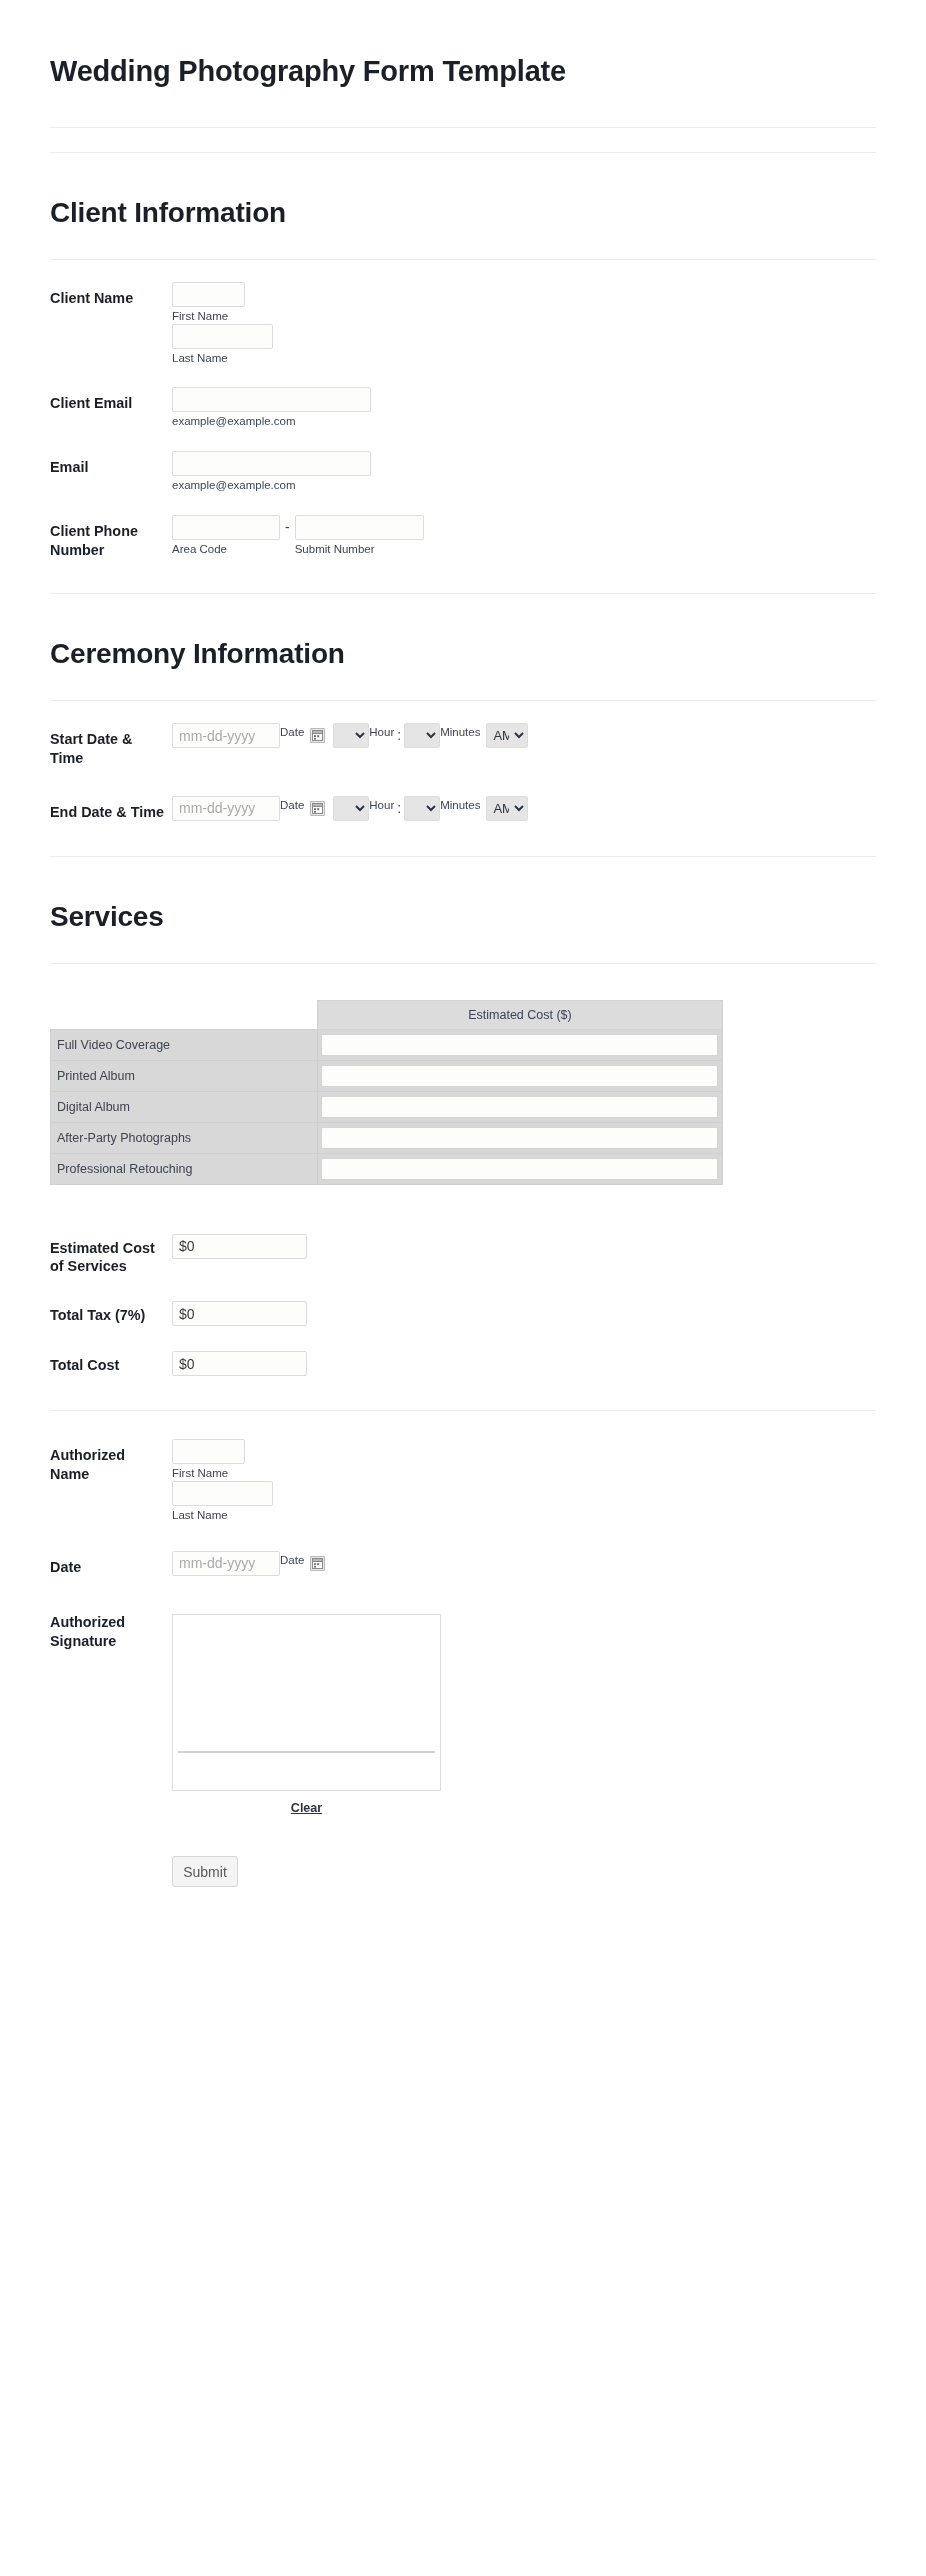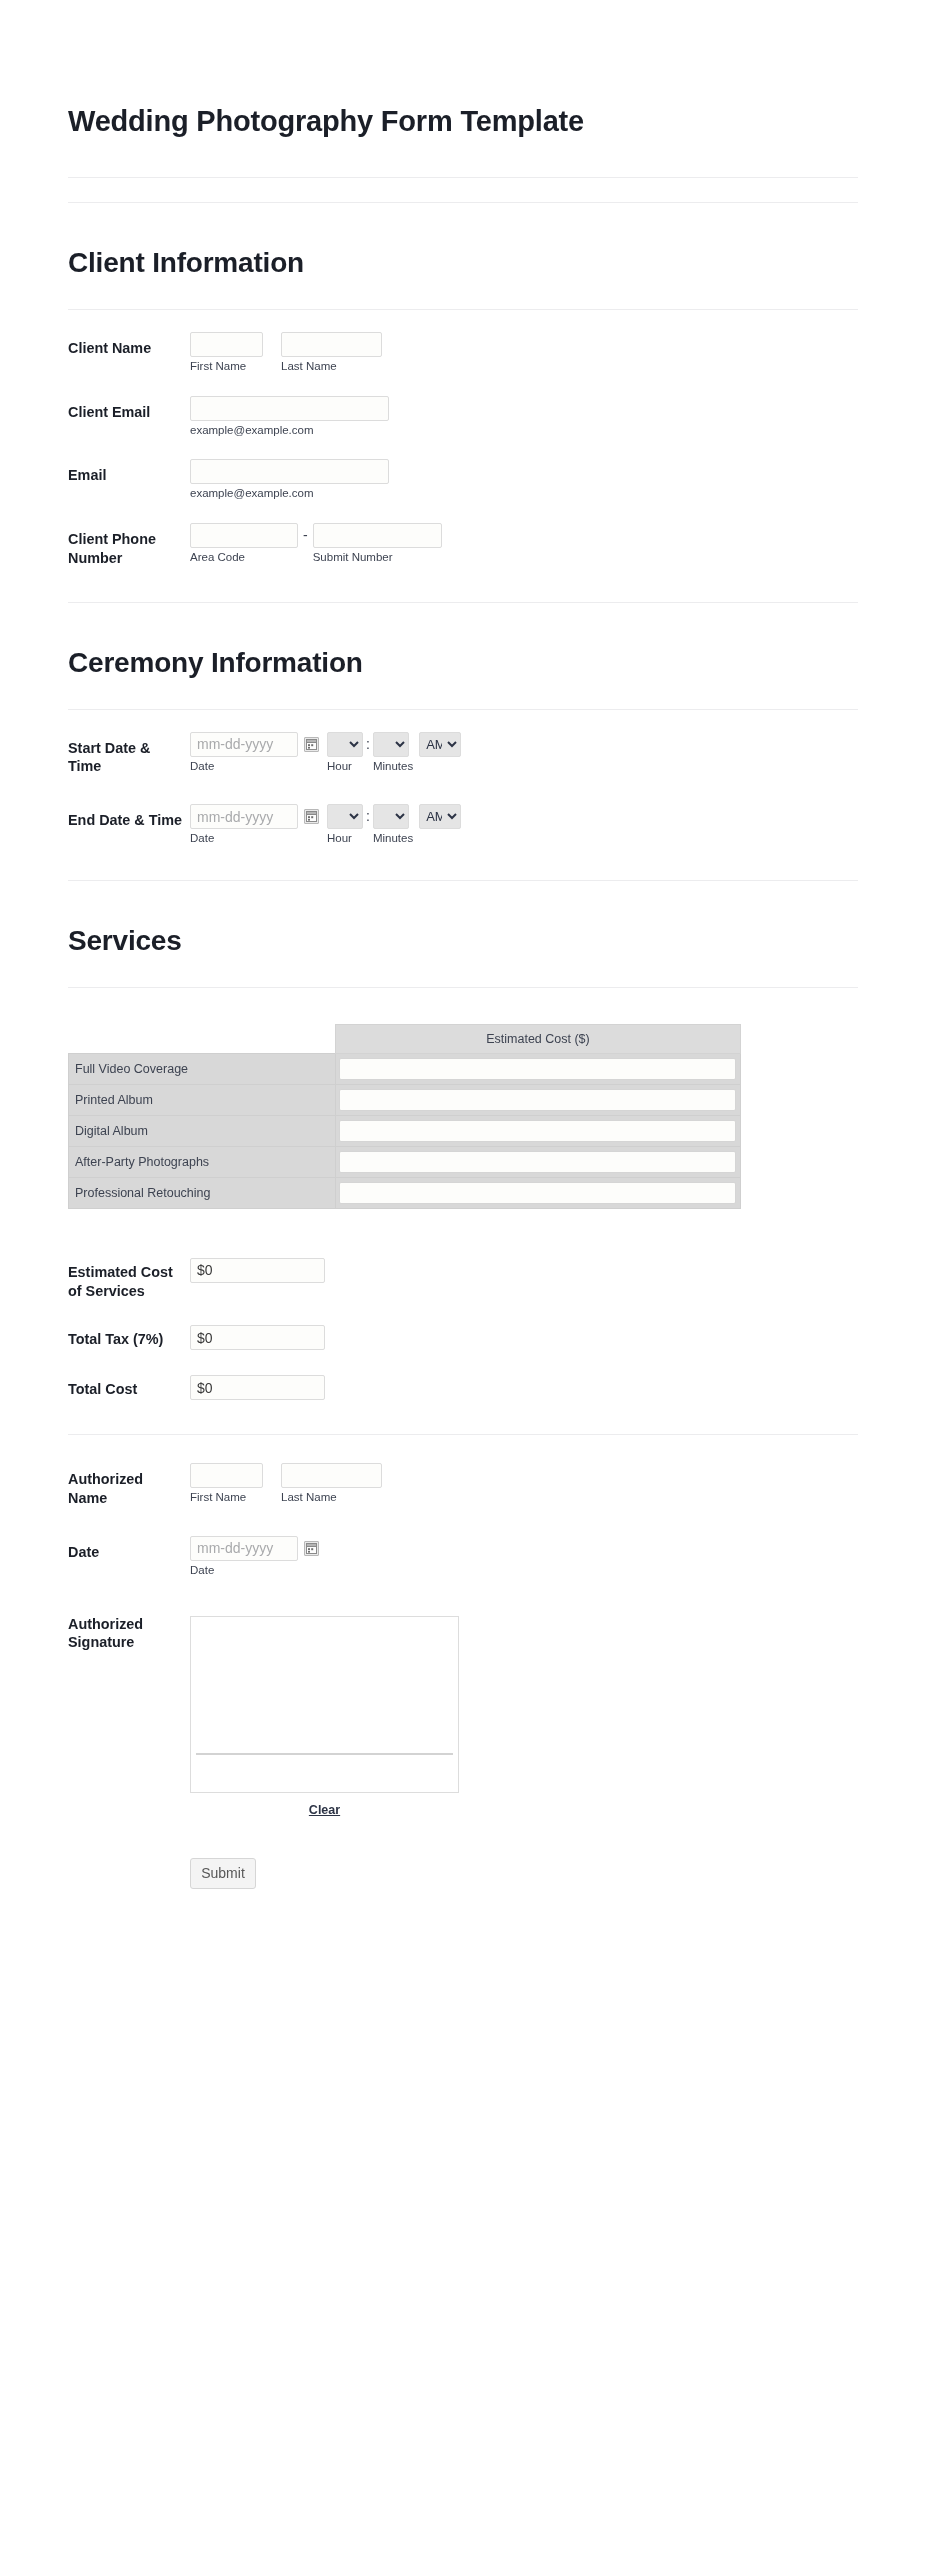--- a/index.html
+++ b/index.html
@@ -12,22 +12,21 @@
     width: 926px;
     min-height: 2576px;
     font-family: "Liberation Sans", sans-serif;
     color: #2c3345;
     -webkit-font-smoothing: antialiased;
   }
 
   .page {
     width: 926px;
     position: relative;
-    padding: 18px;
-    margin-top: 32px;
+    padding: 0;
   }
 
   
   .top-clip {
     height: 8px;
     margin: 0 50px 0 50px;
     overflow: hidden;
     position: relative;
   }
 
@@ -106,21 +105,21 @@
   .inp.date { width: 108px; }
   .inp.money { width: 135px; }
 
   .hint {
     font-size: 11.5px;
     color: #3d4351;
     margin-top: 3px;
     line-height: 1.2;
   }
 
-  .name-group { display: flex; gap: 14px; }
+  .name-group { display: flex; gap: 0; flex-direction: column; }
   .name-col { margin-right: 0; }
   .name-col.first { width: 77px; }
   .name-col.last  { width: 104px; }
   .inp.name.last { width: 101px; }
 
   .dash {
     font-size: 14px;
     color: #3d4351;
     padding: 4px 5px 0 5px;
   }
@@ -152,21 +151,21 @@
   }
   select.sel.hour { width: 36px; }
   select.sel.min  { width: 36px; }
   select.sel.ampm { width: 42px; }
   .colon {
     font-size: 14px;
     color: #3d4351;
     padding: 4px 3px 0 3px;
   }
   .dt-group { display: flex; align-items: flex-start; }
-  .dt-col { display: flex; flex-direction: column; }
+  .dt-col { display: flex; flex-direction: row; }
   .dt-col .hint { margin-top: 3px; }
 
   
   .matrix-wrap { padding-top: 36px; }
   table.matrix {
     border-collapse: collapse;
     table-layout: fixed;
     width: 673px;
     margin-left: 0;
   }

